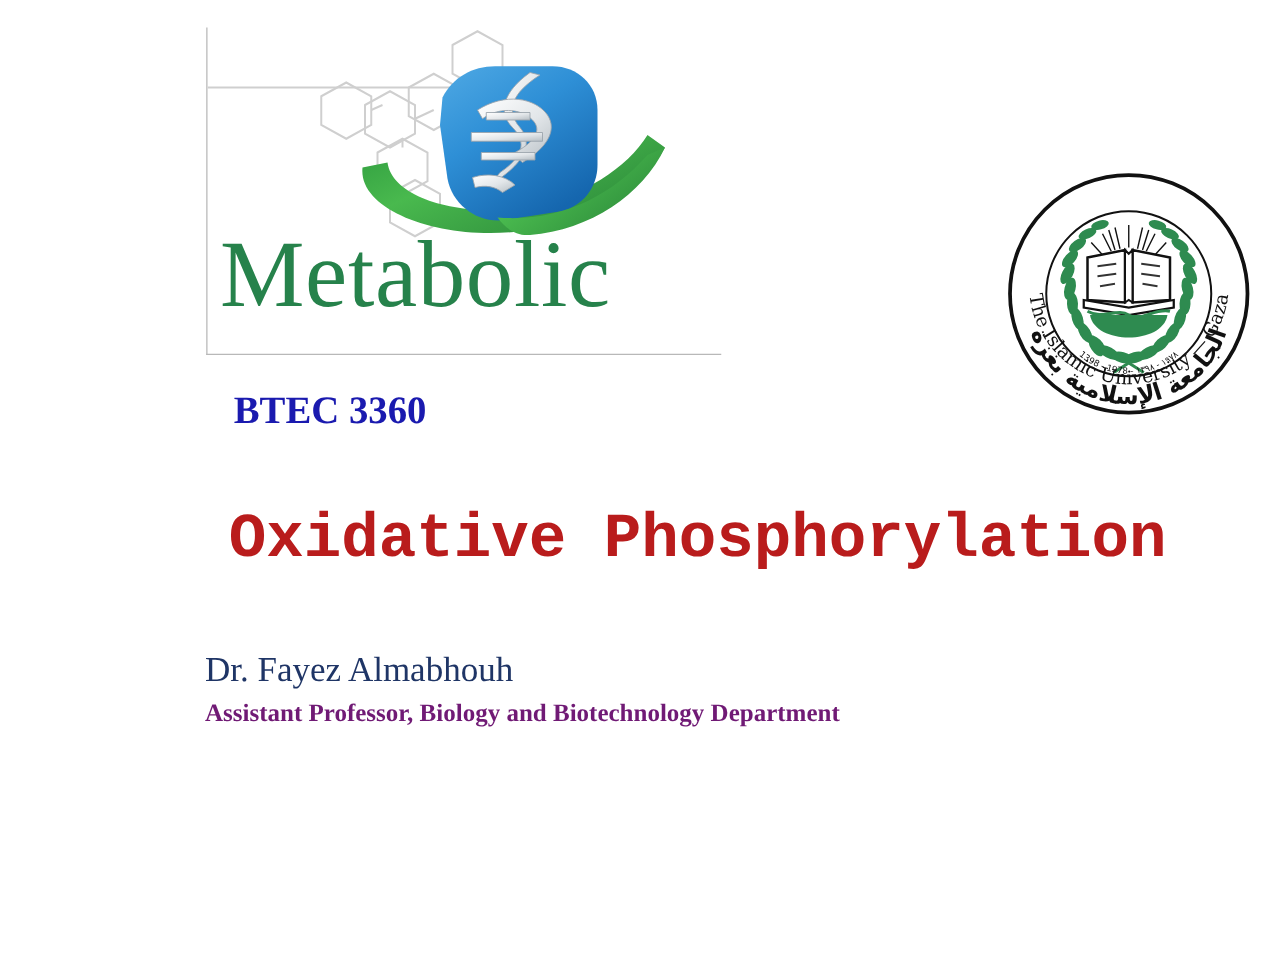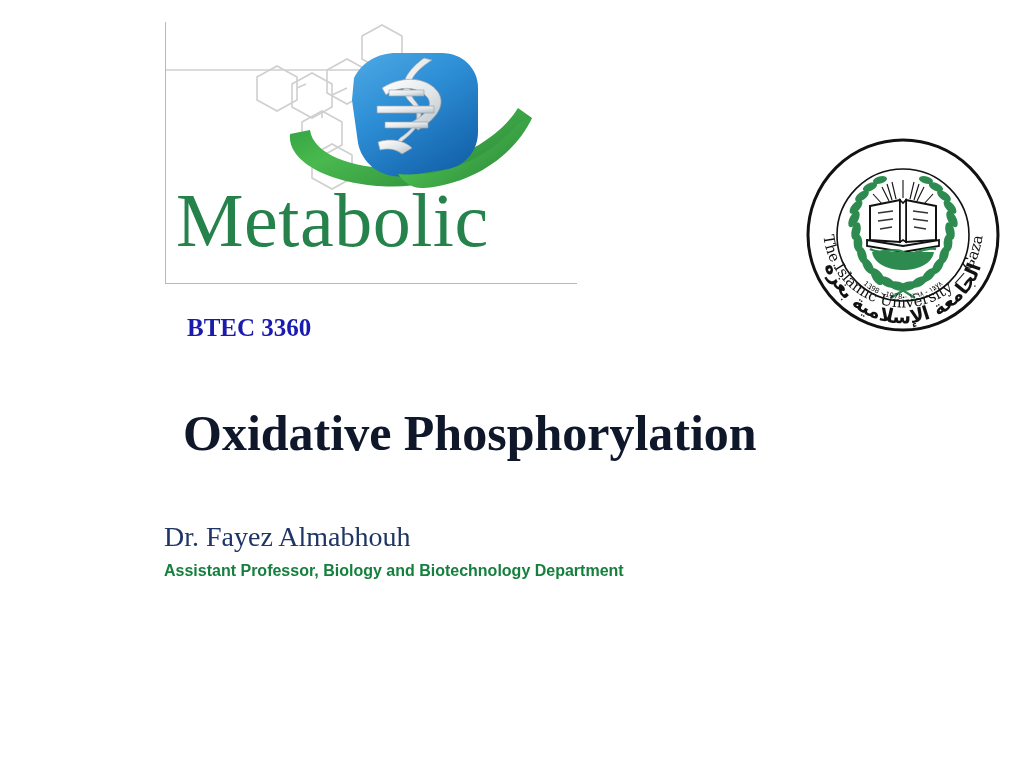--- a/index.html
+++ b/index.html
@@ -81,56 +81,56 @@
     height: 198px;
   }
 
   
   .course-code {
     position: absolute;
     left: 159px;
     top: 313px;
     font-family: "Liberation Serif", "DejaVu Serif", serif;
     font-weight: bold;
-    font-size: 25px;
+    font-size: 31px;
     line-height: 30px;
     color: #1A1AAF;
     white-space: nowrap;
   }
   .slide-title {
     position: absolute;
     left: 155px;
     top: 404px;
-    font-family: Liberation Serif, serif;
+    font-family: Liberation Mono, monospace;
     font-weight: bold;
     font-size: 50px;
     line-height: 58px;
-    color: #0f172a;
+    color: #b91c1c;
     white-space: nowrap;
   }
   .author-name {
     position: absolute;
     left: 136px;
     top: 520px;
     font-family: "Liberation Serif", "DejaVu Serif", serif;
     font-weight: normal;
     font-size: 28px;
     line-height: 34px;
     color: #1F3566;
     white-space: nowrap;
   }
   .author-role {
     position: absolute;
     left: 136px;
     top: 558px;
-    font-family: Liberation Sans, sans-serif;
+    font-family: Liberation Serif, serif;
     font-weight: bold;
-    font-size: 16px;
+    font-size: 20px;
     line-height: 26px;
-    color: #15803d;
+    color: #701a75;
     white-space: nowrap;
   }
 </style>
 </head>
 <body>
 
 <div class="slide">
 
   <div class="brand-logo">
 

